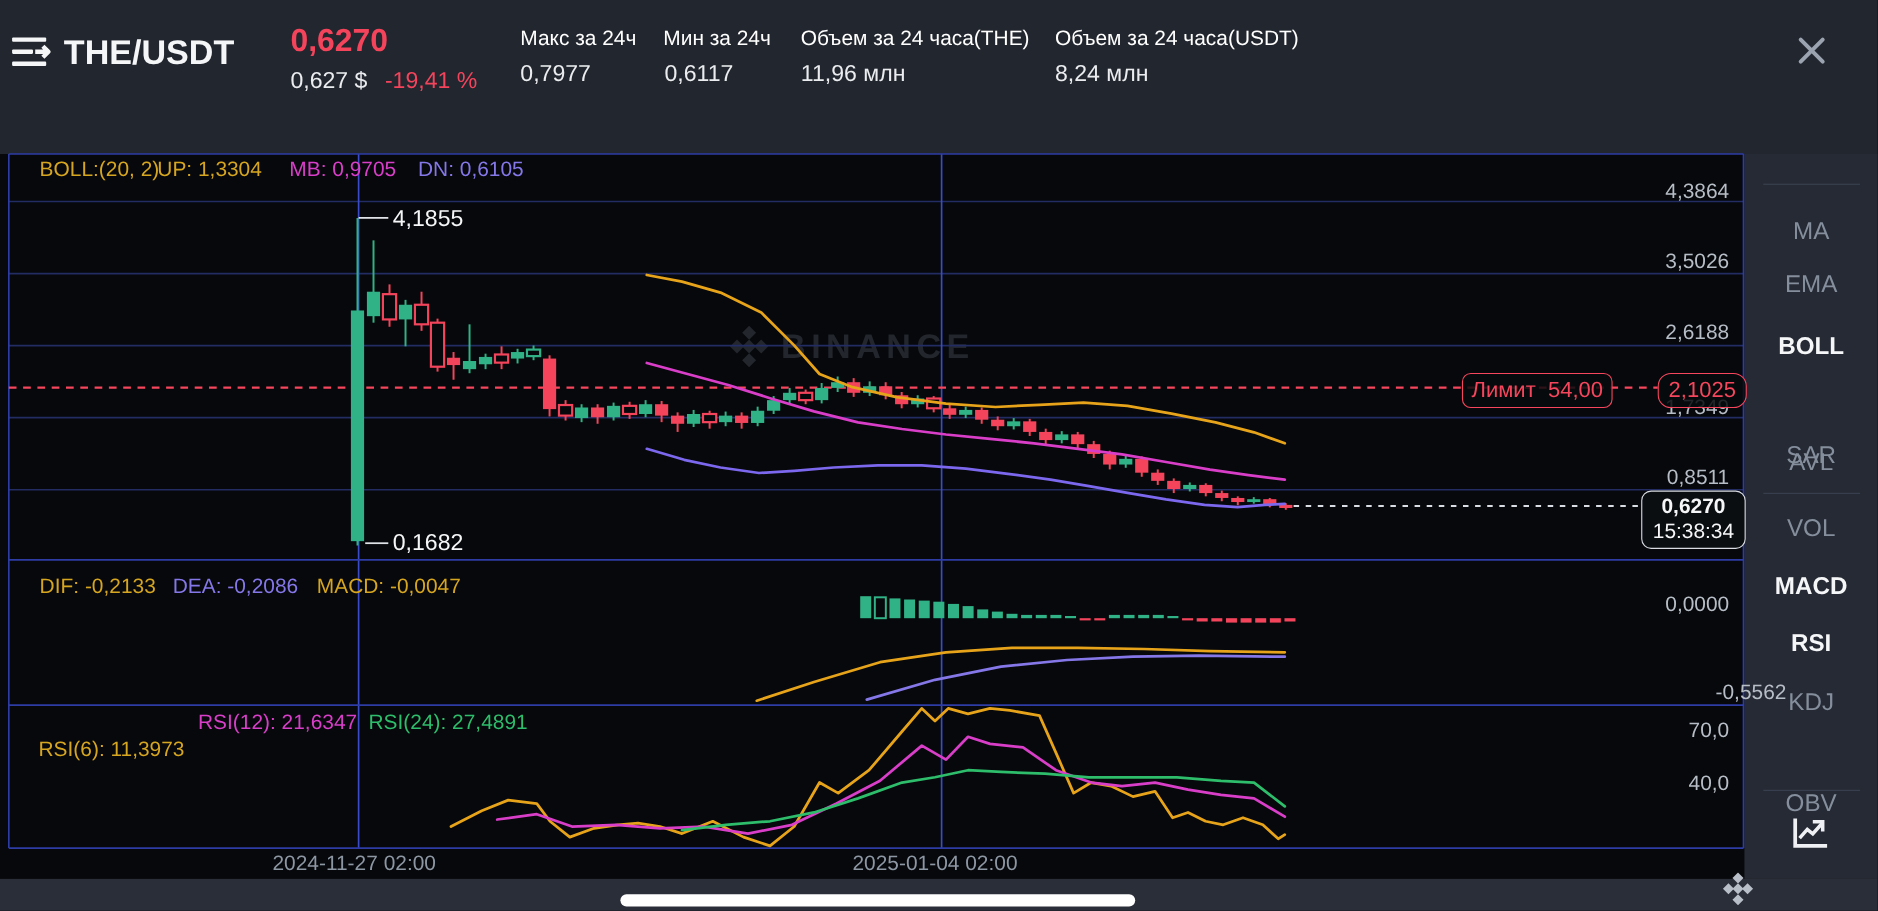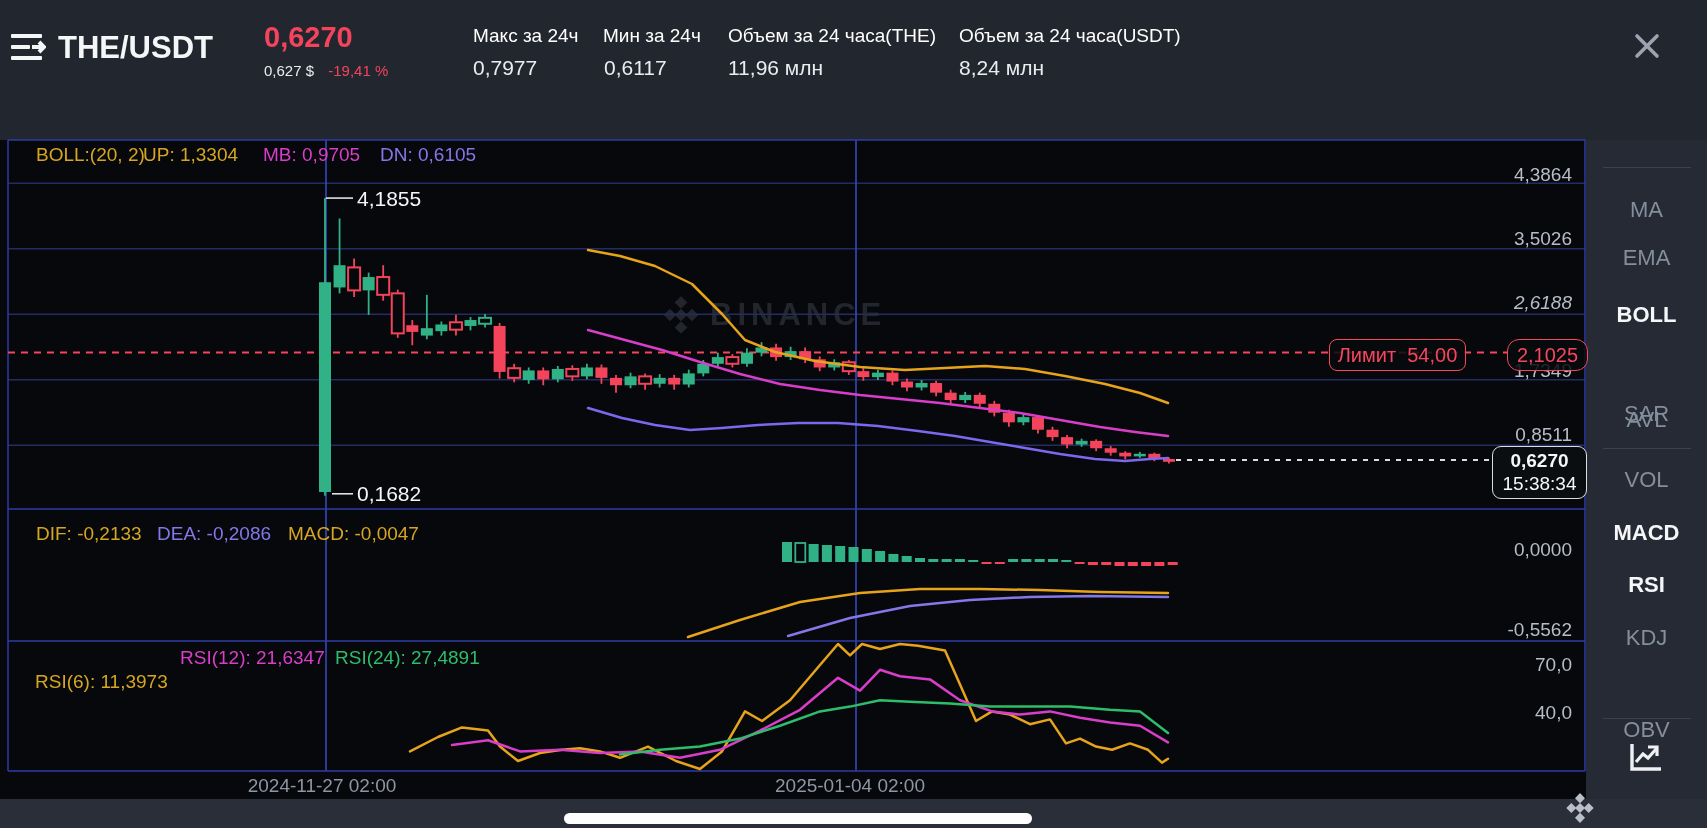--- a/index.html
+++ b/index.html
@@ -2,21 +2,21 @@
 <html><head>
 <meta charset="utf-8">
 <style>
   html,body{margin:0;padding:0;background:#14161c;}
   #app{position:relative;width:1707px;height:828px;background:#22262e;overflow:hidden;
        font-family:"Liberation Sans","DejaVu Sans",sans-serif;color:#eaecef;}
   .abs{position:absolute;}
   
   .pair{font-size:31px;font-weight:bold;color:#f5f6f8;}
   .price-main{font-size:29px;font-weight:bold;color:#f4445c;}
-  .price-sub{font-size:15px;color:#eaecef;}
+  .price-sub{font-size:21px;color:#eaecef;}
   .pct{color:#f4445c;}
   .stat-label{font-size:19px;color:#ffffff;white-space:nowrap;}
   .stat-value{font-size:21px;color:#eaecef;white-space:nowrap;}
   
   .tf{font-size:21px;color:#848e9c;transform:translateX(-50%);cursor:pointer;white-space:nowrap;}
   .tf.active{color:#f5f6f8;font-weight:bold;}
   .caret{display:inline-block;width:0;height:0;border-left:7px solid transparent;
          border-right:7px solid transparent;border-top:9px solid #848e9c;margin-left:6px;vertical-align:middle;}
   
   #chart-bg{left:0;top:140px;width:1586px;height:659px;background:#06080b;}
@@ -302,21 +302,21 @@
 
   <div class="abs ind" style="left:0;top:144px;">
     <span class="abs c-yellow" style="left:36px;top:0;">BOLL:(20, 2)</span>
     <span class="abs c-yellow" style="left:143px;top:0;">UP: 1,3304</span>
     <span class="abs c-magenta" style="left:263px;top:0;">MB: 0,9705</span>
     <span class="abs c-purple" style="left:380px;top:0;">DN: 0,6105</span>
   </div>
 
   <div class="abs axis-label" style="left:1482px;top:175px;">4,3864</div>
   <div class="abs axis-label" style="left:1482px;top:239px;">3,5026</div>
-  <div class="abs axis-label" style="left:1482px;top:303px;font-style:italic;">2,6188</div>
+  <div class="abs axis-label" style="left:1482px;top:303px;">2,6188</div>
   <div class="abs axis-label" style="left:1482px;top:371px;">1,7349</div>
   <div class="abs axis-label" style="left:1482px;top:435px;">0,8511</div>
 
   <div class="abs annot" style="left:357px;top:199px;">4,1855</div>
   <div class="abs annot" style="left:357px;top:494px;">0,1682</div>
 
   <div class="abs pill-red" style="left:1329px;top:339px;width:135px;height:30px;cursor:pointer;">
     <span>Лимит  54,00</span>
   </div>
   <div class="abs pill-red" style="left:1507px;top:339px;width:79px;height:30px;border-radius:12px;">
@@ -327,21 +327,21 @@
     <div class="b">0,6270</div>
     <div>15:38:34</div>
   </div>
 
   <div class="abs ind" style="left:0;top:523px;">
     <span class="abs c-yellow" style="left:36px;top:0;">DIF: -0,2133</span>
     <span class="abs c-purple" style="left:157px;top:0;">DEA: -0,2086</span>
     <span class="abs c-yellow" style="left:288px;top:0;">MACD: -0,0047</span>
   </div>
   <div class="abs axis-label" style="left:1482px;top:550px;">0,0000</div>
-  <div class="abs axis-label" style="left:1482px;top:630px;">-0,5562</div>
+  <div class="abs axis-label" style="left:1534px;top:630px;">-0,5562</div>
 
   <div class="abs ind" style="left:0;top:647px;">
     <span class="abs c-yellow" style="left:35px;top:0;margin-top:24px;">RSI(6): 11,3973</span>
     <span class="abs c-magenta" style="left:180px;top:0;">RSI(12): 21,6347</span>
     <span class="abs c-green" style="left:335px;top:0;">RSI(24): 27,4891</span>
   </div>
   <div class="abs axis-label" style="left:1482px;top:665px;">70,0</div>
   <div class="abs axis-label" style="left:1482px;top:713px;">40,0</div>
 
   <div class="abs date-label" style="left:322px;top:786px;">2024-11-27 02:00</div>

